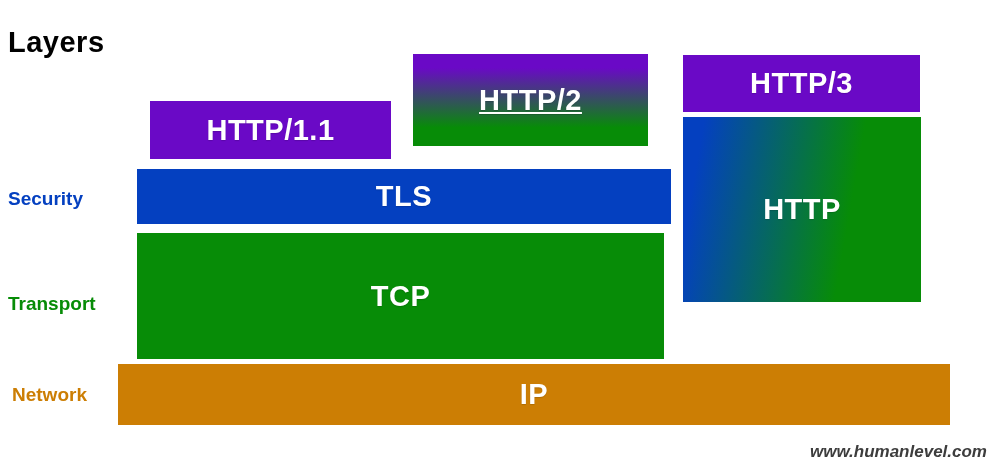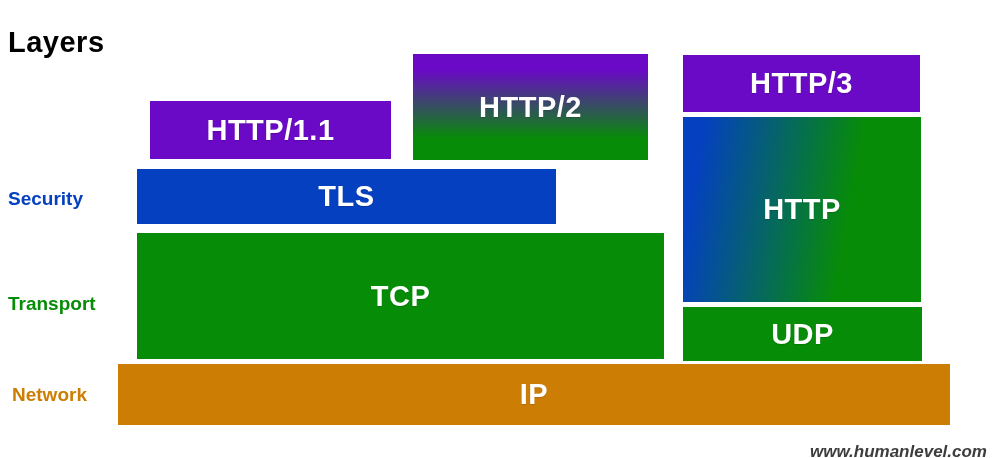--- a/index.html
+++ b/index.html
@@ -38,25 +38,25 @@
     align-items: center;
     justify-content: center;
     color: #ffffff;
     font-size: 29px;
     font-weight: bold;
     letter-spacing: 0.5px;
     text-shadow: 0 1px 1px rgba(0,0,0,0.15);
   }
   .box-http11 { left: 150px; top: 89px;  width: 241px; height: 58px;
                 background: #6a09c6; }
-  .box-http2  { left: 413px; top: 42px;  width: 235px; height: 106px;
-                background: linear-gradient(to bottom, #6a09c6 15%, #078c07 80%); }
+  .box-http2  { left: 413px; top: 42px;  width: 235px; height: 92px;
+                background: linear-gradient(to bottom, #6a09c6 15%, #078c07 80%); text-decoration: underline; }
   .box-http3  { left: 683px; top: 43px;  width: 237px; height: 57px;
                 background: #6a09c6; }
-  .box-tls    { left: 137px; top: 157px; width: 419px; height: 55px;
+  .box-tls    { left: 137px; top: 157px; width: 534px; height: 55px;
                 background: #0440c0; }
   .box-quic   { left: 683px; top: 105px; width: 238px; height: 185px;
                 background: linear-gradient(100deg, #0440c0 8%, #078c07 68%); }
   .box-tcp    { left: 137px; top: 221px; width: 527px; height: 126px;
                 background: #078c07; }
   .box-udp    { left: 683px; top: 295px; width: 239px; height: 54px;
                 background: #078c07; }
   .box-ip     { left: 118px; top: 352px; width: 832px; height: 61px;
                 background: #cc7e04; }
 
@@ -98,23 +98,20 @@
   </div>
 
   <div class="box box-quic">
     <span>HTTP</span>
   </div>
 
   <div class="box box-tcp">
     <span>TCP</span>
   </div>
 
-  <div class="box box-udp">
-    <span>UDP</span>
-  </div>
 
   <div class="box box-ip">
     <span>IP</span>
   </div>
 
   <div class="watermark">www.humanlevel.com</div>
 
 </div>
 
 </body></html>

